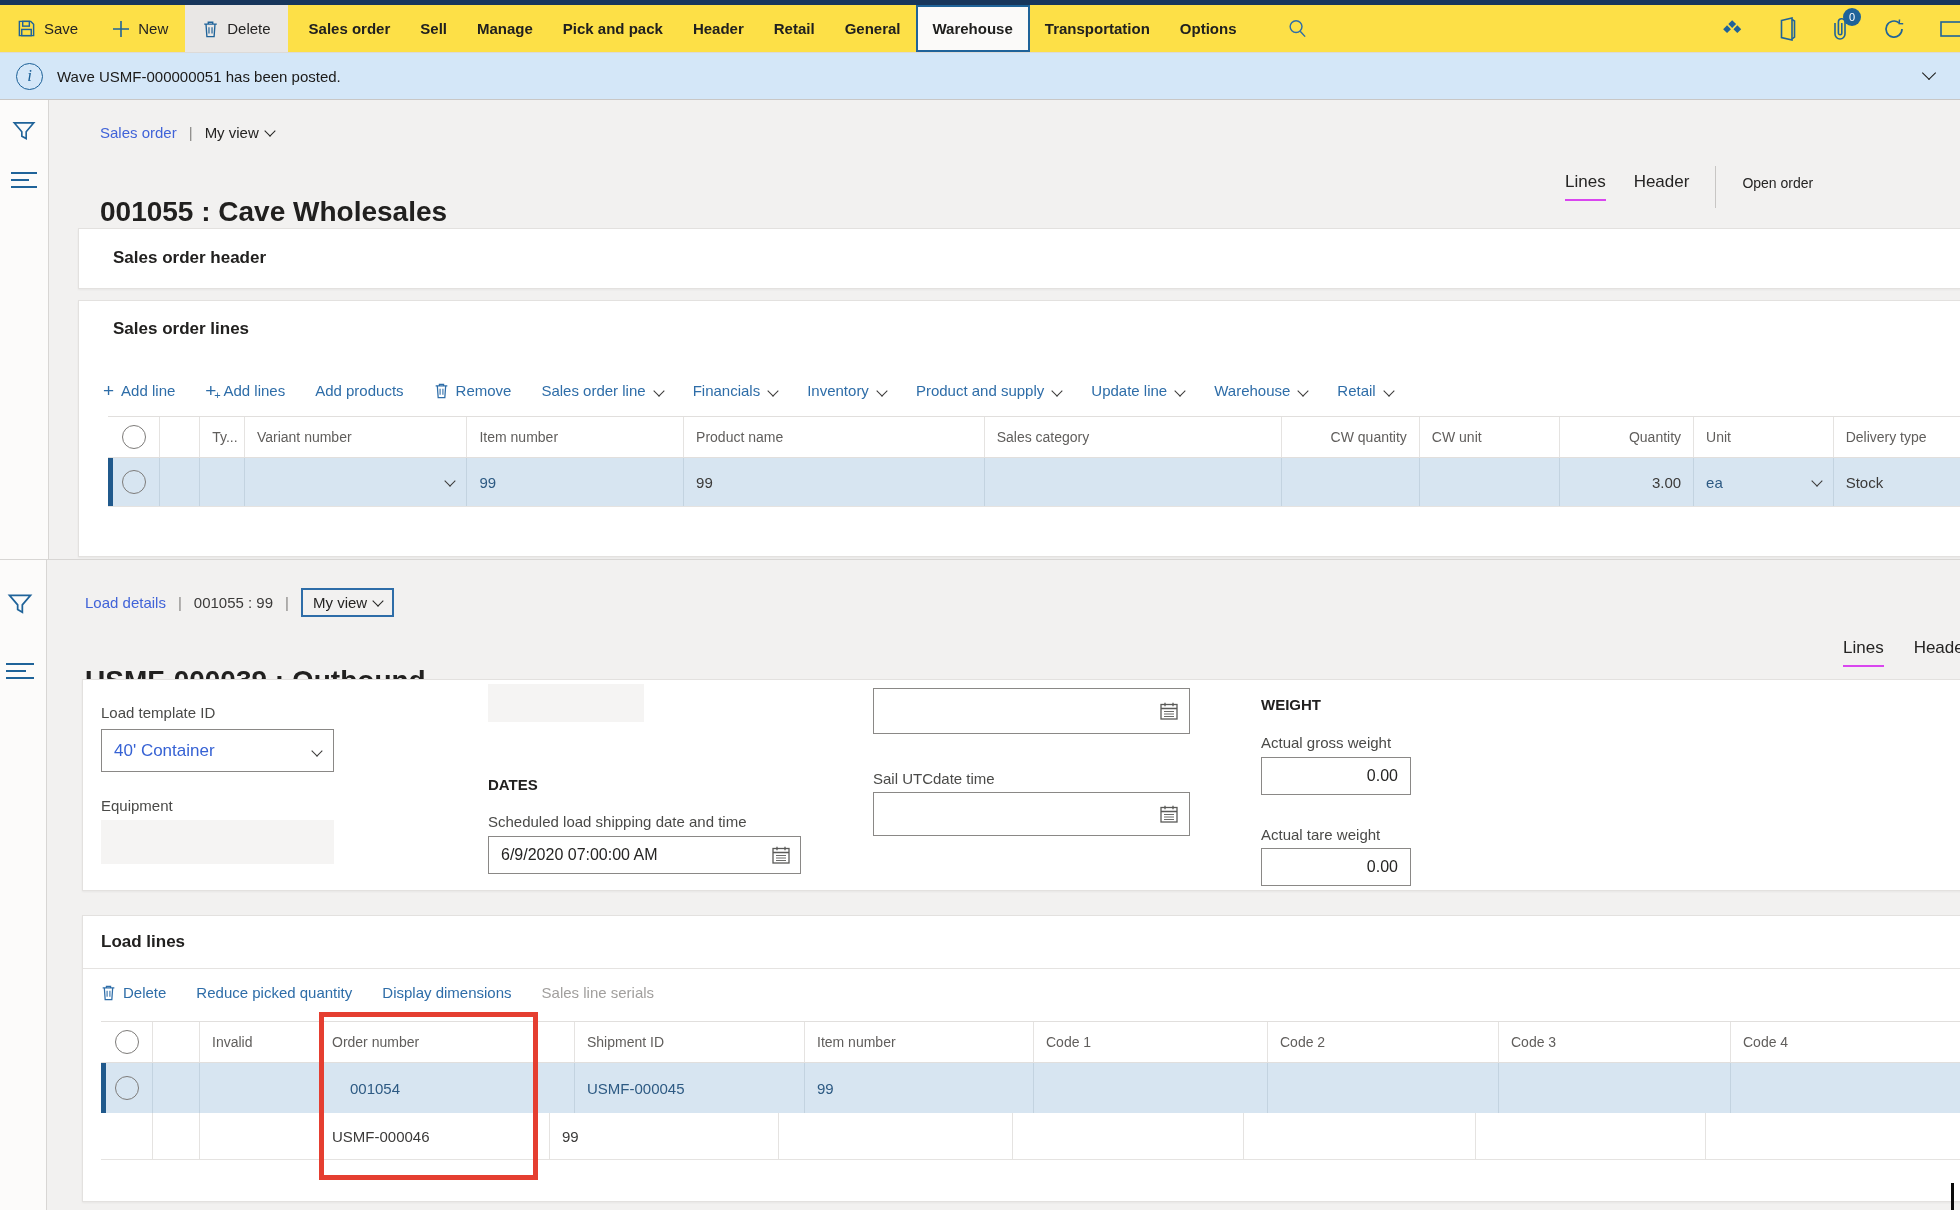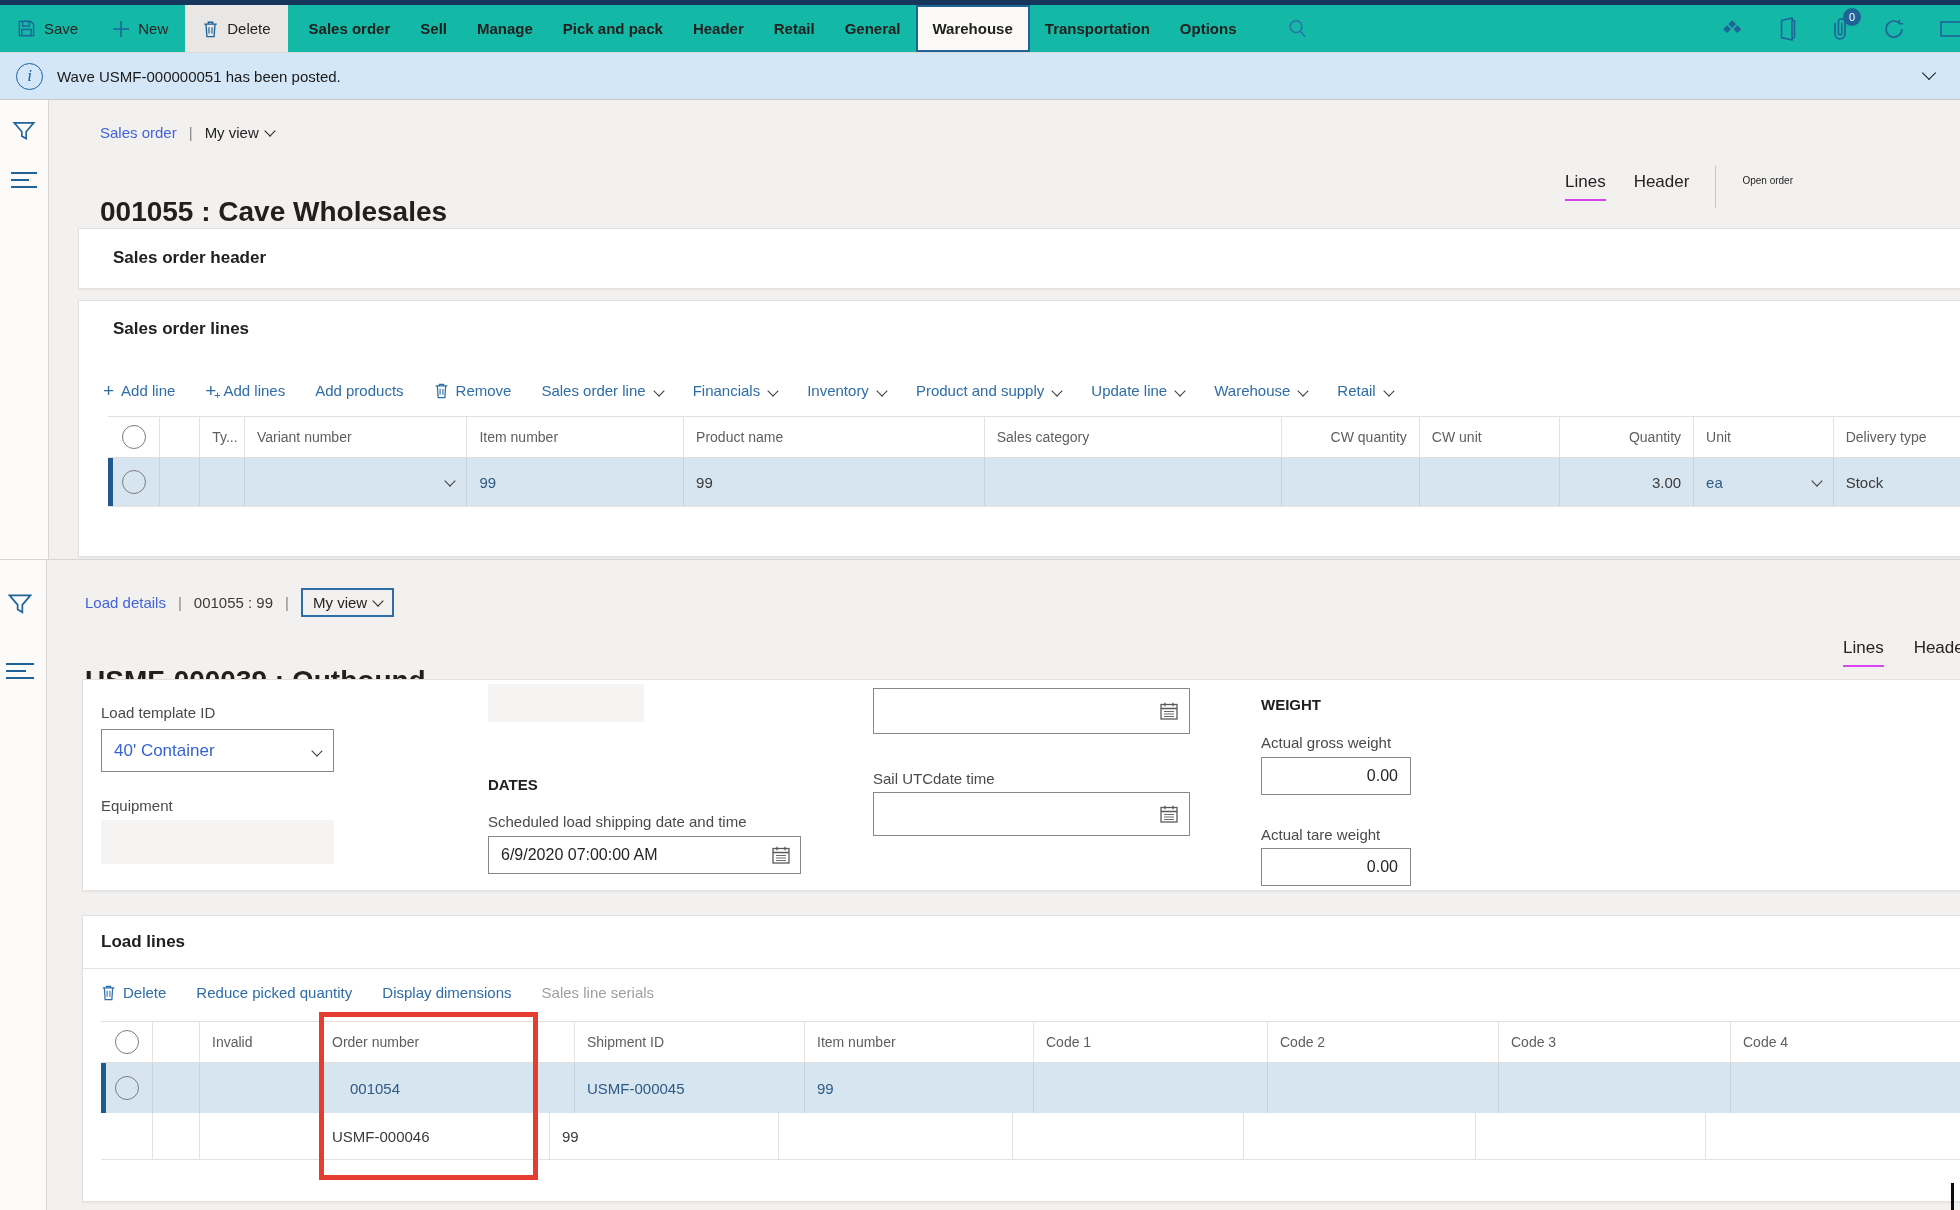--- a/index.html
+++ b/index.html
@@ -2,21 +2,21 @@
 <html><head>
 <meta charset="utf-8">
 <style>
   * { box-sizing: border-box; }
   html,body { margin:0; padding:0; background:#e8e7e5; }
   body { font-family:"Liberation Sans", sans-serif; color:#252423; }
   .stage { position:relative; width:1960px; height:1210px; background:#f2f1f0; overflow:hidden; }
 
   
   .topstrip { position:absolute; top:0; left:0; width:100%; height:5px; background:#17365c; }
-  .toolbar { position:absolute; top:5px; left:0; width:100%; height:48px; background:#14b8a6;
+  .toolbar { position:absolute; top:5px; left:0; width:100%; height:48px; background:#fde047;
              border-bottom:1px solid #dcdad8; display:flex; align-items:stretch; }
   .tbtn { display:flex; align-items:center; gap:8px; padding:0 17px; font-size:15px; color:#252423; cursor:pointer; }
   .tbtn.active { background:#e9e7e5; }
   .tbtn .tico { display:flex; align-items:center; }
   .menu { display:flex; align-items:stretch; margin-left:6px; }
   .menuitem { display:flex; align-items:center; padding:0 15px; font-size:15px; font-weight:700; color:#20201f; cursor:pointer; }
   .menuitem.selected { border:2px solid #1f6399; background:#fbfaf9; }
   .tsearch { display:flex; align-items:center; padding:0 22px; margin-left:14px; }
   .tright { margin-left:auto; display:flex; align-items:center; gap:34px; padding-right:14px; }
   .tright .ricon { position:relative; display:flex; align-items:center; }
@@ -50,21 +50,21 @@
   .bc .sep { color:#8a8886; }
   .bc .ctx { color:#3b3a39; }
   .bc .view { color:#252423; cursor:pointer; }
   .bc .view .chev { color:#252423; }
   .viewbox { border:2px solid #2e6da8; padding:4px 10px; }
   .bigtitle { position:absolute; font-size:28px; font-weight:700; color:#21201f;margin-top:44px; }
   .tabs { position:absolute; display:flex; align-items:flex-start; font-size:17px; }
   .tab { padding-bottom:7px; cursor:pointer; color:#252423; }
   .tab.sel { font-weight:400; border-bottom:2px solid #d946ef; }
   .tabdiv { width:1px; height:42px; background:#c8c6c4; margin:-6px 26px 0 26px; }
-  .openorder { font-size:10px; padding-top:3px; color:#252423; }
+  .openorder { font-size:14px; padding-top:3px; color:#252423; }
 
   
   .card { position:absolute; background:#fff; border:1px solid #e3e1df; box-shadow:0 0.5px 2px rgba(0,0,0,0.05); }
   .cardtitle { font-size:17px; font-weight:700; color:#21201f; }
 
   
   .abar { position:absolute; display:flex; align-items:center; gap:30px; font-size:15px; }
   .alink { color:#2e6da8; display:flex; align-items:center; gap:7px; cursor:pointer; white-space:nowrap; }
   .alink .chev { color:#3b3a39; margin-left:2px; }
   .alink.disabled { color:#a19f9d; cursor:default; }

